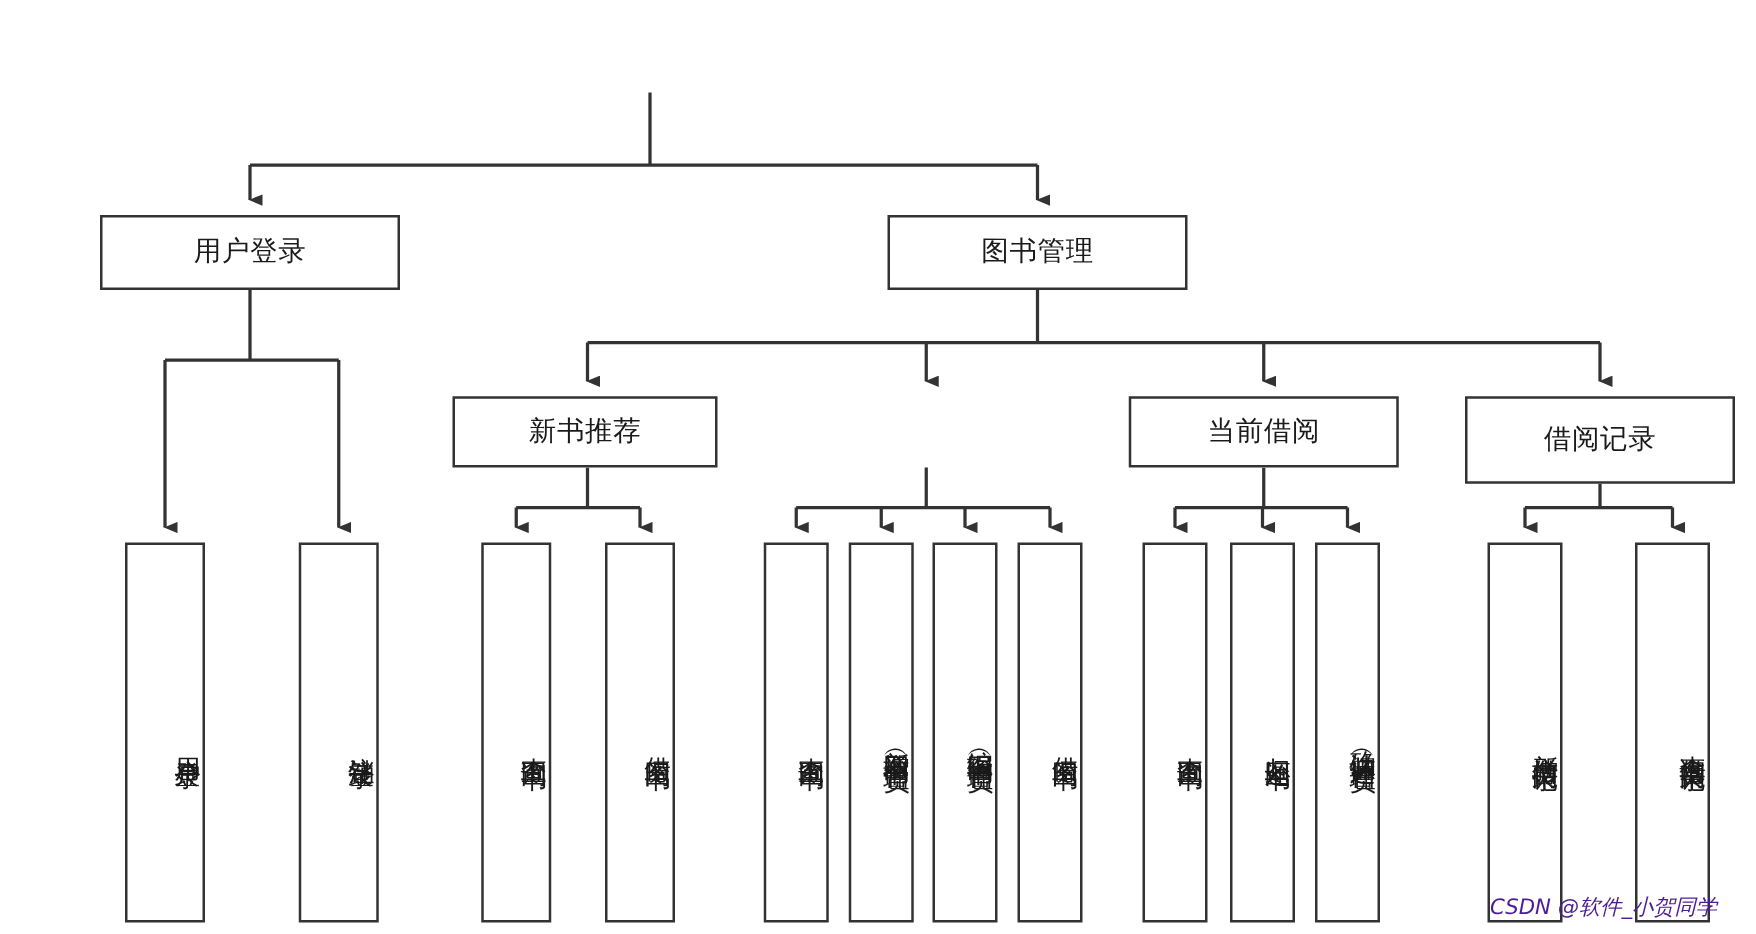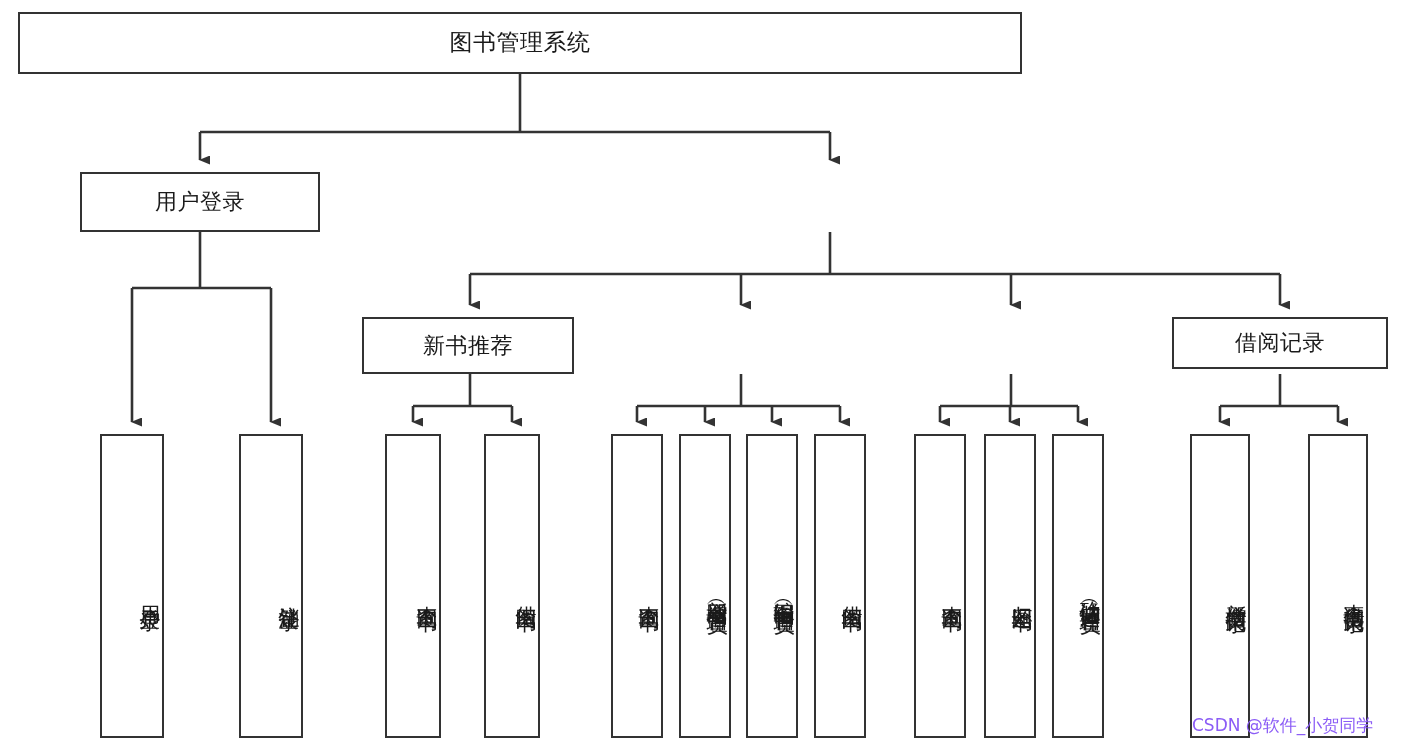--- a/index.html
+++ b/index.html
@@ -52,24 +52,25 @@
     letter-spacing: 2px;
     padding-top: 14px;
     align-items: flex-start;
     justify-content: center;
   }
   .watermark {
     position: absolute;
     left: 1192px;
     top: 714px;
     font-size: 17px;
-    color: #8b5cf6;
+    color: #4c1d95;
     white-space: nowrap;
     z-index: 3;
     font-family: "DejaVu Sans", "Liberation Sans", sans-serif;
+    font-style: italic;
   }
 </style>
 </head>
 <body>
 
 <div id="canvas">
 
   <svg id="svg-layer" viewBox="0 0 1405 747" xmlns="http://www.w3.org/2000/svg">
     <defs>
       <marker id="arrowhead" markerWidth="9" markerHeight="11" refX="4.5" refY="10" orient="auto" markerUnits="userSpaceOnUse">
@@ -113,26 +114,27 @@
       <path d="M 1010,406 L 1010,422" marker-end="url(#arrowhead)"></path>
       <path d="M 1078,406 L 1078,422" marker-end="url(#arrowhead)"></path>
 
       <path d="M 1280,374 L 1280,406"></path>
       <path d="M 1220,406 L 1338,406"></path>
       <path d="M 1220,406 L 1220,422" marker-end="url(#arrowhead)"></path>
       <path d="M 1338,406 L 1338,422" marker-end="url(#arrowhead)"></path>
     </g>
   </svg>
 
-  <div class="node horiz root" style="left:18px; top:12px; width:1004px; height:62px;">图书管理系统</div>
 
   <div class="node horiz" style="left:80px; top:172px; width:240px; height:60px;">用户登录</div>
+  <div class="node horiz" style="left:710px; top:172px; width:240px; height:60px;">图书管理</div>
 
   <div class="node horiz" style="left:362px; top:317px; width:212px; height:57px;">新书推荐</div>
-  <div class="node horiz" style="left:1172px; top:317px; width:216px; height:52px;">借阅记录</div>
+  <div class="node horiz" style="left:903px; top:317px; width:216px; height:57px;">当前借阅</div>
+  <div class="node horiz" style="left:1172px; top:317px; width:216px; height:70px;">借阅记录</div>
 
   <div class="node vert" style="left:100px; top:434px; width:64px; height:304px;">用户登录</div>
   <div class="node vert" style="left:239px; top:434px; width:64px; height:304px;">注销登录</div>
 
   <div class="node vert" style="left:385px; top:434px; width:56px; height:304px;">查询图书</div>
   <div class="node vert" style="left:484px; top:434px; width:56px; height:304px;">借阅图书</div>
 
   <div class="node vert" style="left:611px; top:434px; width:52px; height:304px;">查询图书</div>
   <div class="node vert" style="left:679px; top:434px; width:52px; height:304px;">新增图书（管理员）</div>
   <div class="node vert" style="left:746px; top:434px; width:52px; height:304px;">编辑图书（管理员）</div>

